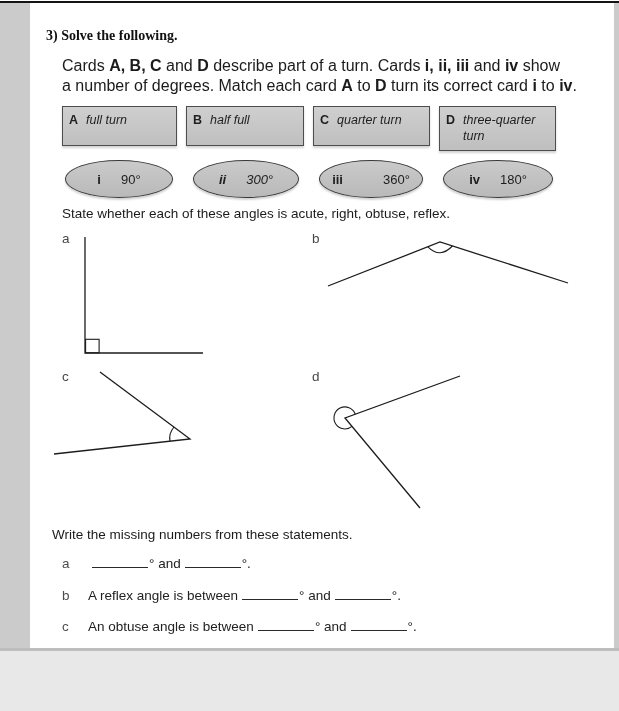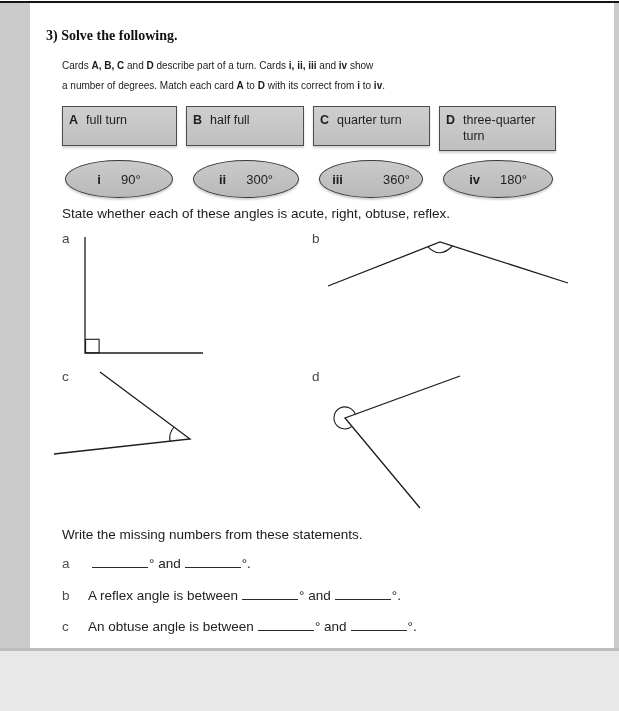--- a/index.html
+++ b/index.html
@@ -17,60 +17,60 @@
   .edge{position:absolute;top:3px;height:708px;background:#cbcbcb;}
   .edge-left{left:0;width:30px;}
   .edge-right{right:0;width:33px;}
 
   .heading{
     position:absolute;left:46px;top:28px;margin:0;
     font-family:"Liberation Serif", serif;
     font-size:14px;font-weight:bold;color:#111;
   }
 
-  .intro{position:absolute;left:62px;top:56px;font-size:10px;line-height:20px;color:#1b1b1b;}
+  .intro{position:absolute;left:62px;top:56px;font-size:16px;line-height:20px;color:#1b1b1b;}
   .intro b{font-weight:bold;}
 
   .cards-row{
     position:absolute;left:62px;top:106px;
     display:flex;gap:9px;align-items:flex-start;
   }
   .tcard{
     box-sizing:border-box;
     background:linear-gradient(#cfcfcf,#bfbfbf);
     border:1.5px solid #4d4d4d;
     min-height:40px;
     padding:5px 6px;
     font-size:12.5px;line-height:1.3;
     display:flex;align-items:flex-start;
     box-shadow:0 2px 2px rgba(0,0,0,0.18);
   }
   .tcard .tletter{flex:none;margin-right:8px;}
-  .tcard .tlabel{flex:1;}
+  .tcard .tlabel{flex:1;font-style:italic;}
   .w1{width:115px;} .w2{width:118px;} .w3{width:117px;} .w4{width:117px;}
 
   .oval-row{
     position:absolute;left:65px;top:160px;
     display:flex;gap:20px;align-items:center;
   }
   .oval{
     box-sizing:border-box;
     height:38px;
     border-radius:50%;
     background:linear-gradient(#cacaca,#b9b9b9);
     border:1.5px solid #383838;
     display:flex;align-items:center;justify-content:center;gap:20px;
     font-size:13px;
     box-shadow:0 2px 2px rgba(0,0,0,0.18);
   }
-  .o1{width:108px;} .o2{width:106px;} .o3{width:104px;gap:40px;} .o4{width:110px;}
+  .o1{width:108px;} .o2{width:106px;font-style:italic;} .o3{width:104px;gap:40px;} .o4{width:110px;}
 
   .prompt{position:absolute;margin:0;font-size:13.5px;color:#1b1b1b;}
   .p-angles{left:62px;top:206px;}
-  .p-write{left:62px;top:527px;}
+  .p-write{left:52px;top:527px;}
 
   .diag-label{position:absolute;font-size:13.5px;color:#474747;}
   .diag{position:absolute;}
   .diag polyline,.diag path,.diag rect{fill:none;stroke:#1c1c1c;}
 
   .statement{
     position:absolute;left:62px;
     font-size:13.5px;color:#222;
     display:flex;align-items:baseline;white-space:nowrap;
   }
@@ -87,21 +87,21 @@
 <div class="sheet">
   <div class="top-rule"></div>
   <div class="edge edge-left"></div>
   <div class="edge edge-right"></div>
   <div class="bottom-rule"></div>
 
   <h3 class="heading">3) Solve the following.</h3>
 
   <div class="intro">
     <div class="intro-line"><span>Cards </span><b>A, B, C</b><span> and </span><b>D</b><span> describe part of a turn. Cards </span><b>i, ii, iii</b><span> and </span><b>iv</b><span> show</span></div>
-    <div class="intro-line"><span>a number of degrees. Match each card </span><b>A</b><span> to </span><b>D</b><span> with its correct from </span><b>i</b><span> to </span><b>iv</b><span>.</span></div>
+    <div class="intro-line"><span>a number of degrees. Match each card </span><b>A</b><span> to </span><b>D</b><span> turn its correct card </span><b>i</b><span> to </span><b>iv</b><span>.</span></div>
   </div>
 
   <div class="cards-row">
     <div class="tcard w1">
       <b class="tletter">A</b>
       <span class="tlabel">full turn</span>
     </div>
     <div class="tcard w2">
       <b class="tletter">B</b>
       <span class="tlabel">half full</span>

